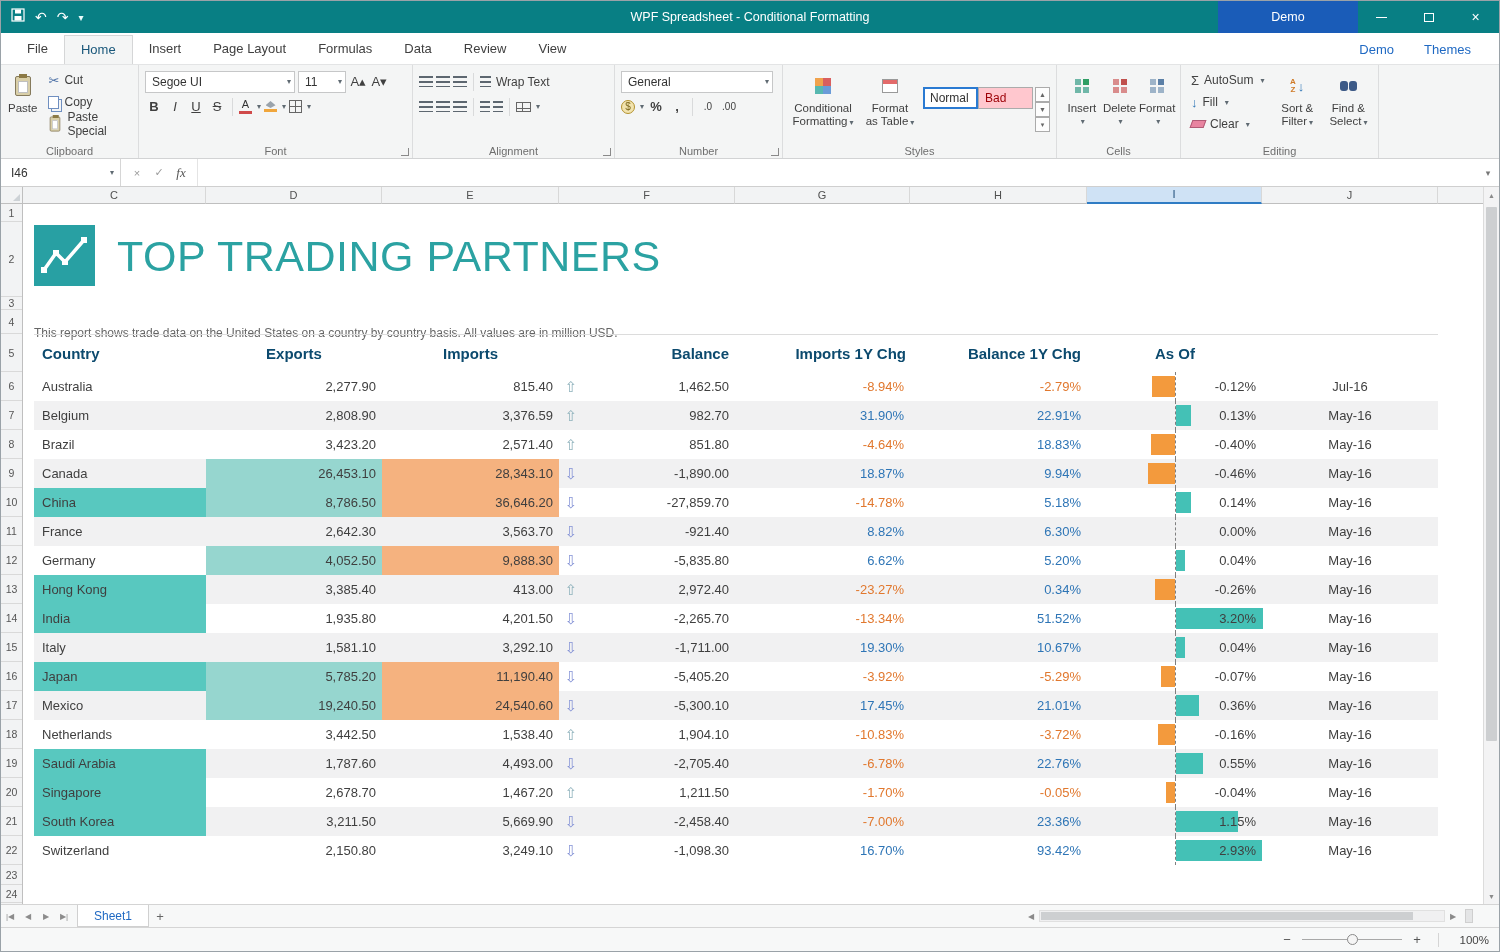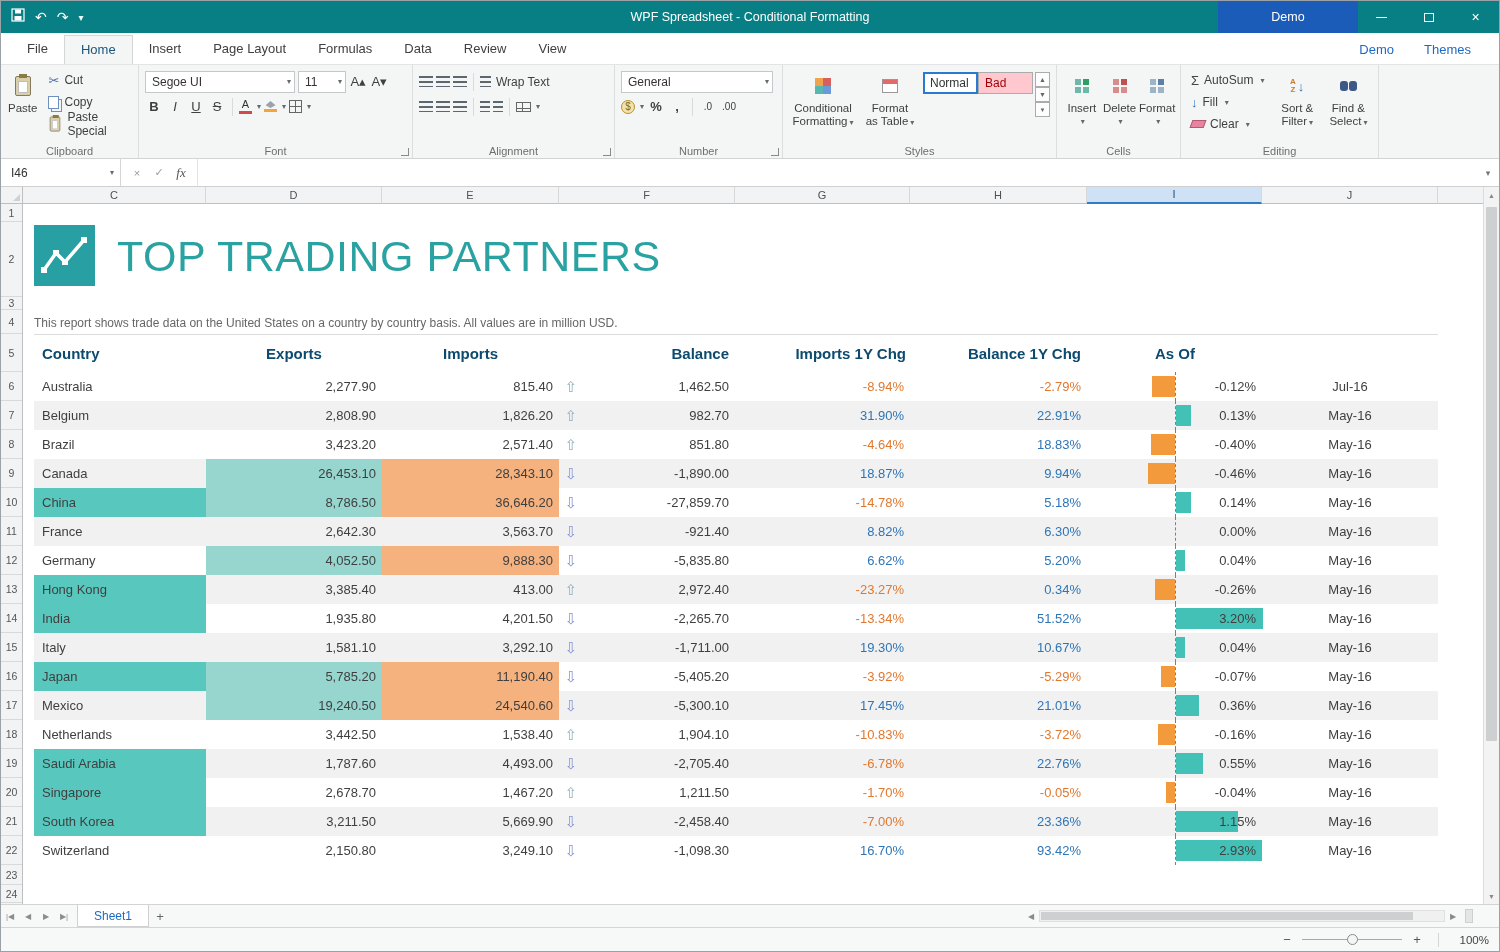--- a/index.html
+++ b/index.html
@@ -84,21 +84,21 @@
   .colh.sel { background:#cfe2f5; border-bottom:2px solid #2f7cc4; color:#1f4e79; line-height:14px; }
   .colh-fill { flex:1; border-bottom:1px solid #bfbfbf; }
   .gridbody { position:absolute; top:17px; left:0; right:16px; bottom:0; display:flex; }
   .rowheads { width:22px; background:#f2f3f4; border-right:1px solid #bfbfbf; display:flex; flex-direction:column; }
   .rowh { font-size:10.5px; color:#555; text-align:center; border-bottom:1px solid #d9d9d9; display:flex; align-items:center; justify-content:center; }
   .rowh-fill { flex:1; }
   .sheet { flex:1; position:relative; background:#fff; }
 
   .logo { position:absolute; left:11px; top:21px; }
   .sheet-title { position:absolute; left:94px; top:28px; font-size:43px; color:#2ba2a2; letter-spacing:0.5px; }
-  .sheet-sub { position:absolute; left:11px; top:112px; font-size:12px; color:#666; }
+  .sheet-sub { position:absolute; left:11px; top:122px; font-size:12px; color:#666; }
 
   .rtable { position:absolute; left:11px; top:130px; width:1404px; }
   .thead { display:flex; height:38px; border-top:1px solid #dcdcdc; align-items:center; }
   .th { font-size:15px; font-weight:bold; color:#0c4a6e; line-height:38px; }
   .c1{width:172px;} .c2{width:176px;} .c3{width:177px;} .c4{width:176px;}
   .c5{width:175px;} .c6{width:177px;} .c7{width:175px;} .c8{width:176px;}
   .al{text-align:left; padding-left:8px;} .ac{text-align:center;}
   .ar{text-align:right; padding-right:6px;}
   .trow { display:flex; height:29px; }
   .trow.band .cell { background:#f1f1f2; }
@@ -316,21 +316,21 @@
           <span>Conditional</span>
           <span><span>Formatting</span><span class="caret">▾</span></span>
         </div>
         <div class="bigbtn" style="width:58px">
           <div class="bicon">
               <span class="ic-fat"></span>
             </div>
           <span>Format</span>
           <span><span>as Table</span><span class="caret">▾</span></span>
         </div>
-        <div style="display:flex; margin-top:3px;text-align:center;">
+        <div style="display:flex; margin-top:18px;text-align:center;">
           <div class="stylecell selected">Normal</div>
           <div class="stylecell bad">Bad</div>
           <div class="gspin">
             <div>▲</div>
             <div>▼</div>
             <div>▾</div>
           </div>
         </div>
       </div>
       <div class="glabel">Styles</div>
@@ -515,21 +515,21 @@
                 <div class="cell c6 ar neg">-2.79%</div>
                 <div class="cell c7 balcell">
                   <div class="bar n" style="width: 23px;"></div>
                   <span class="balval">-0.12%</span>
                 </div>
                 <div class="cell c8 ac">Jul-16</div>
               </div>
               <div class="trow band">
                 <div class="cell c1 al">Belgium</div>
                 <div class="cell c2 ar">2,808.90</div>
-                <div class="cell c3 ar rel"><span>1,826.20</span><span class="trend up">⇧</span></div>
+                <div class="cell c3 ar rel"><span>3,376.59</span><span class="trend up">⇧</span></div>
                 <div class="cell c4 ar">982.70</div>
                 <div class="cell c5 ar pos">31.90%</div>
                 <div class="cell c6 ar pos">22.91%</div>
                 <div class="cell c7 balcell">
                   <div class="bar p" style="width: 15px;"></div>
                   <span class="balval">0.13%</span>
                 </div>
                 <div class="cell c8 ac">May-16</div>
               </div>
               <div class="trow">

